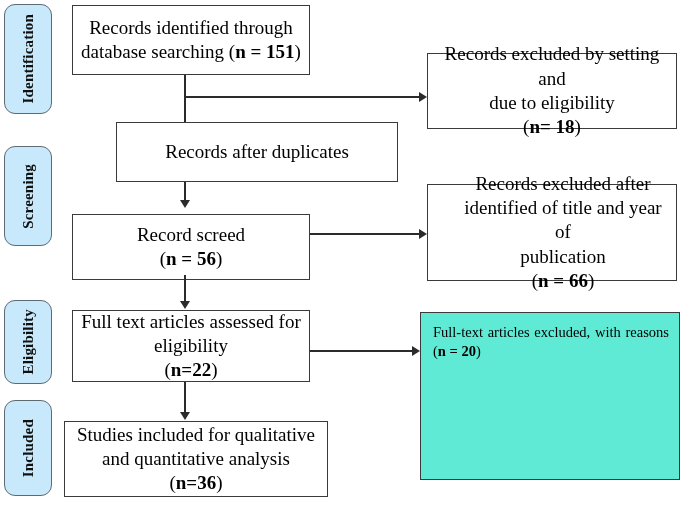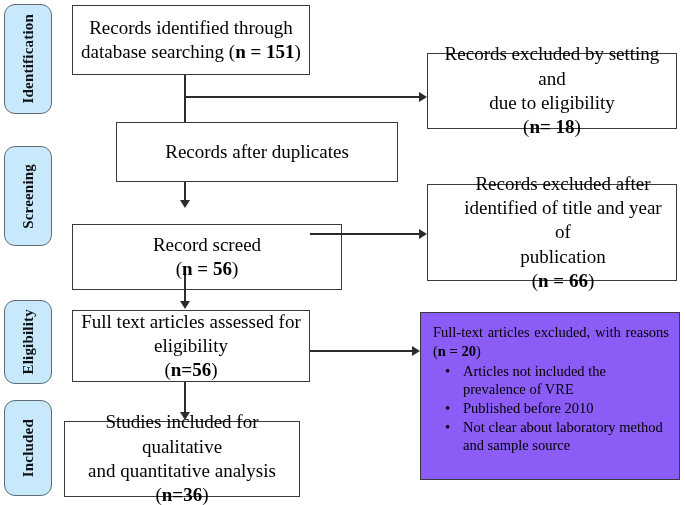--- a/index.html
+++ b/index.html
@@ -52,21 +52,21 @@
     font-size: 19px;
     line-height: 1.28;
     padding: 3px 6px;
   }
   .flow-box .ln { display: block; }
   .flow-box b { font-weight: bold; }
 
   
   .reason-box {
     position: absolute;
-    background: #8b5cf6;
+    background: #5eead4;
     border: 1.5px solid #3a3a3a;
     box-sizing: border-box;
     color: #000000;
     font-size: 14.5px;
     line-height: 1.3;
     padding: 10px 10px 8px 12px;
     text-align: justify;
   }
   .reason-box .head { display: block; text-align: justify; }
   .reason-list {
@@ -136,36 +136,36 @@
     <span class="ln">Records identified through</span>
     <span class="ln">
       <span>database searching (</span><b>n = 151</b><span>)</span>
     </span>
   </div>
 
   <div class="flow-box" style="left:72px; top:122px; width:282px; height:60px;margin-left:44px;">
     <span class="ln">Records after duplicates</span>
   </div>
 
-  <div class="flow-box" style="left:72px; top:224px; width:270px; height:66px;">
+  <div class="flow-box" style="left:72px; top:214px; width:238px; height:66px;">
     <span class="ln">Record screed</span>
     <span class="ln">
       <span>(</span><b>n = 56</b><span>)</span>
     </span>
   </div>
 
   <div class="flow-box" style="left:72px; top:310px; width:238px; height:72px;">
     <span class="ln">Full text articles assessed for</span>
     <span class="ln">eligibility</span>
     <span class="ln">
-      <span>(</span><b>n=56</b><span>)</span>
-    </span>
-  </div>
-
-  <div class="flow-box" style="left:64px; top:421px; width:236px; height:76px;text-align:center;">
+      <span>(</span><b>n=22</b><span>)</span>
+    </span>
+  </div>
+
+  <div class="flow-box" style="left:64px; top:421px; width:264px; height:76px;text-align:center;">
     <span class="ln">Studies included for qualitative</span>
     <span class="ln">and quantitative analysis</span>
     <span class="ln">
       <span>(</span><b>n=36</b><span>)</span>
     </span>
   </div>
 
   <div class="flow-box" style="left:427px; top:53px; width:250px; height:76px;text-align:center;">
     <span class="ln">Records excluded by setting and</span>
     <span class="ln">due to eligibility</span>
@@ -180,25 +180,20 @@
     <span class="ln">publication</span>
     <span class="ln">
       <span>(</span><b>n = 66</b><span>)</span>
     </span>
   </div>
 
   <div class="reason-box" style="left:420px; top:312px; width:260px; height:168px;">
     <span class="head">
       <span>Full-text articles excluded, with reasons (</span><b>n = 20</b><span>)</span>
     </span>
-    <ul class="reason-list">
-      <li>Articles not included the prevalence of VRE</li>
-      <li>Published before 2010</li>
-      <li>Not clear about laboratory method and sample source</li>
-    </ul>
   </div>
 
   <div class="conn conn-v" style="left:184px; top:75px; height:47px;"></div>
 
   <div class="conn conn-h" style="left:184px; top:96px; width:236px;"></div>
   <div class="arrow-right" style="left:419px; top:92px;"></div>
 
   <div class="conn conn-v" style="left:184px; top:182px; height:19px;"></div>
   <div class="arrow-down" style="left:180px; top:200px;"></div>
 

